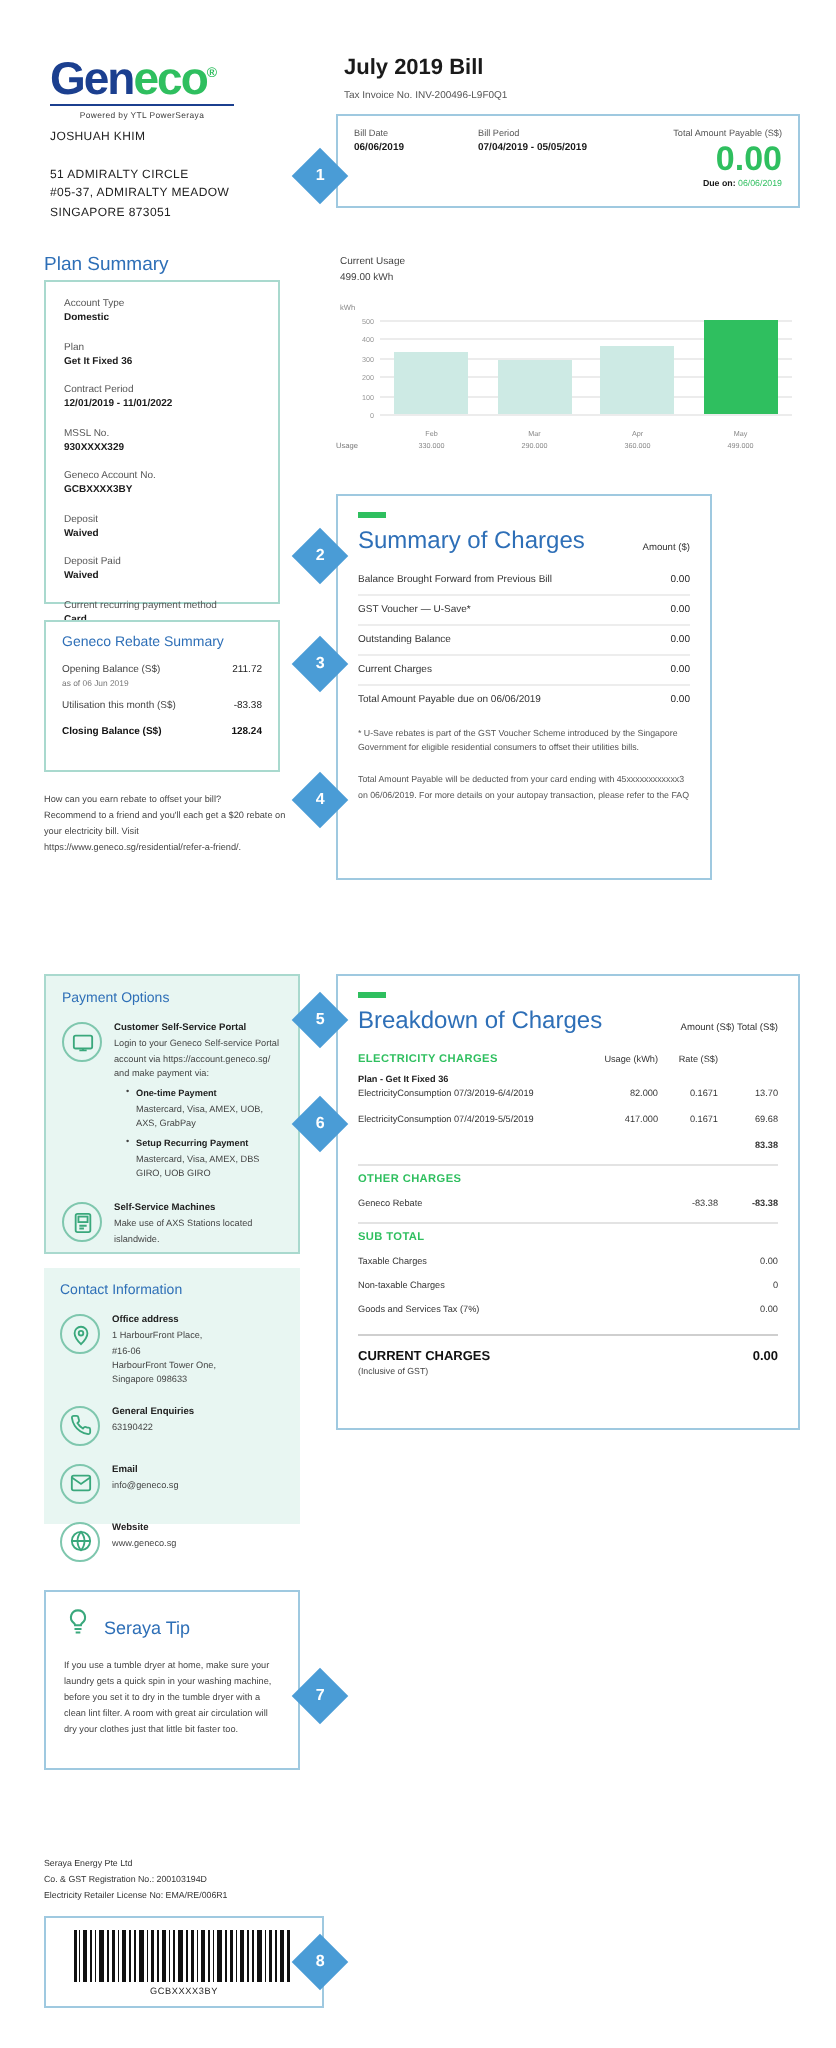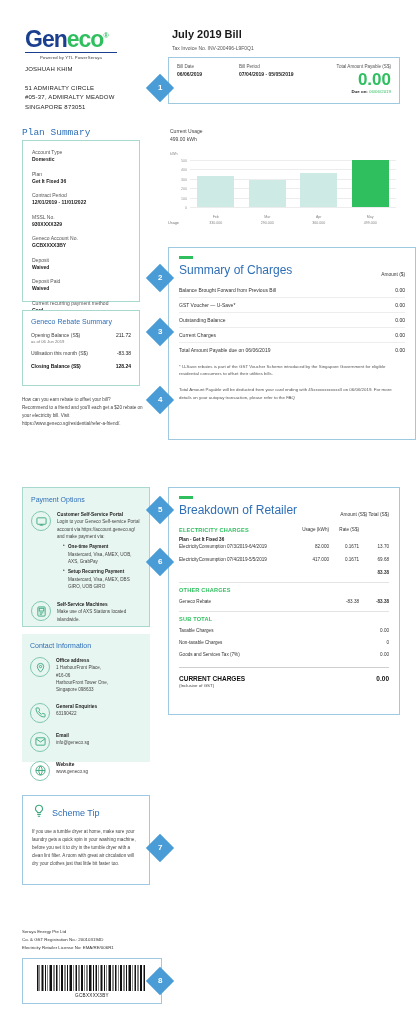--- a/index.html
+++ b/index.html
@@ -29,21 +29,20 @@
     line-height: 1;
   }
   .panel-mint { background: #e8f6f2; border: 1px solid #a9d9ce; }
   .panel-white { background: #ffffff; border: 1px solid #a9d9ce; }
 
   .sec-title {
     color: #2e6fb7;
     font-size: 9.5px;
     font-weight: normal;
     margin-bottom: 20px;
-    font-family: Liberation Mono, monospace;
   }
   .big-title { color: #2e6fb7; font-size: 12px; }
 
   .lbl { font-size: 5px; color: #555; line-height: 1.45; }
   .val { font-size: 5px; color: #1a1a1a; font-weight: bold; line-height: 1.45; }
 
   
   .logo-wrap { position: absolute; left: 25px; top: 28px; }
   .logo-text { font-size: 23px; font-weight: bold; letter-spacing: -1px; line-height: 1; }
   .logo-gen { color: #1b3f8f; }
@@ -145,21 +144,21 @@
   .bars { position: absolute; left: 0; right: 0; bottom: 0; top: 0; display: flex; align-items: flex-end; justify-content: space-around; }
   .bar-col { width: 18%; display: flex; justify-content: center; height: 100%; align-items: flex-end; }
   .bar { width: 100%; background: #cdeae4; }
   .bar.current { background: #2fbf5f; }
   .xaxis { position: absolute; left: 22px; right: 4px; bottom: 2px; display: flex; justify-content: space-around; }
   .xcell { width: 18%; text-align: center; font-size: 3.6px; color: #888; line-height: 1.5; }
   .usage-word { position: absolute; left: 0px; bottom: 3px; font-size: 3.8px; color: #777; }
 
   
   .soc-box {
-    position: absolute; left: 168px; top: 247px; width: 248px; height: 193px;
+    position: absolute; left: 168px; top: 247px; width: 188px; height: 193px;
     border: 1px solid #9fc9e0; background: #fff; padding: 8px 10px;
   }
   .dash { width: 14px; height: 2.5px; background: #2fbf5f; margin-bottom: 4px; }
   .soc-head { display: flex; align-items: flex-end; justify-content: space-between; margin-bottom: 6px; }
   .soc-amt-hd { font-size: 4.8px; color: #333; }
   .row {
     display: flex; justify-content: space-between; align-items: baseline;
     font-size: 5px; color: #333; padding: 4px 0;
     border-bottom: 0.5px solid #ededed;
   }
@@ -409,21 +408,21 @@
     </div>
   </div>
 
   <div class="gt-box">
     <div class="gt-head">
       <span>
         <svg width="14" height="14" viewBox="0 0 24 24" fill="none" stroke="#3aa87c" stroke-width="1.8">
             <path d="M9 18h6M10 21h4M12 2a6 6 0 00-3.5 10.9c.6.5.9 1.2 1 1.9h5c.1-.7.4-1.4 1-1.9A6 6 0 0012 2z"></path>
           </svg>
       </span>
-      <span class="gt-title">Scheme Tip</span>
+      <span class="gt-title">Seraya Tip</span>
     </div>
     <div class="gt-body">If you use a tumble dryer at home, make sure your laundry gets a quick spin in your washing machine, before you set it to dry in the tumble dryer with a clean lint filter. A room with great air circulation will dry your clothes just that little bit faster too.</div>
   </div>
 
   <div class="marker" style="left:150px; top:838px;">
       <span>7</span>
     </div>
 
   <div class="cu-lbl">
     <div>Current Usage</div>
@@ -517,21 +516,21 @@
     <div class="soc-note2">Total Amount Payable will be deducted from your card ending with 45xxxxxxxxxxxx3 on 06/06/2019. For more details on your autopay transaction, please refer to the FAQ</div>
   </div>
 
   <div class="marker" style="left:150px; top:322px;">
       <span>3</span>
     </div>
 
   <div class="bd-box">
     <div class="dash"></div>
     <div class="bd-head">
-      <div class="big-title">Breakdown of Retailer</div>
+      <div class="big-title">Breakdown of Charges</div>
       <div class="bd-cols">
         <span>Amount (S$)</span>
         <span>Total (S$)</span>
       </div>
     </div>
 
     <div class="trow">
       <div class="t-desc grp" style="margin:0">ELECTRICITY CHARGES</div>
       <div class="t-use thead">Usage (kWh)</div>
       <div class="t-rate thead">Rate (S$)</div>

